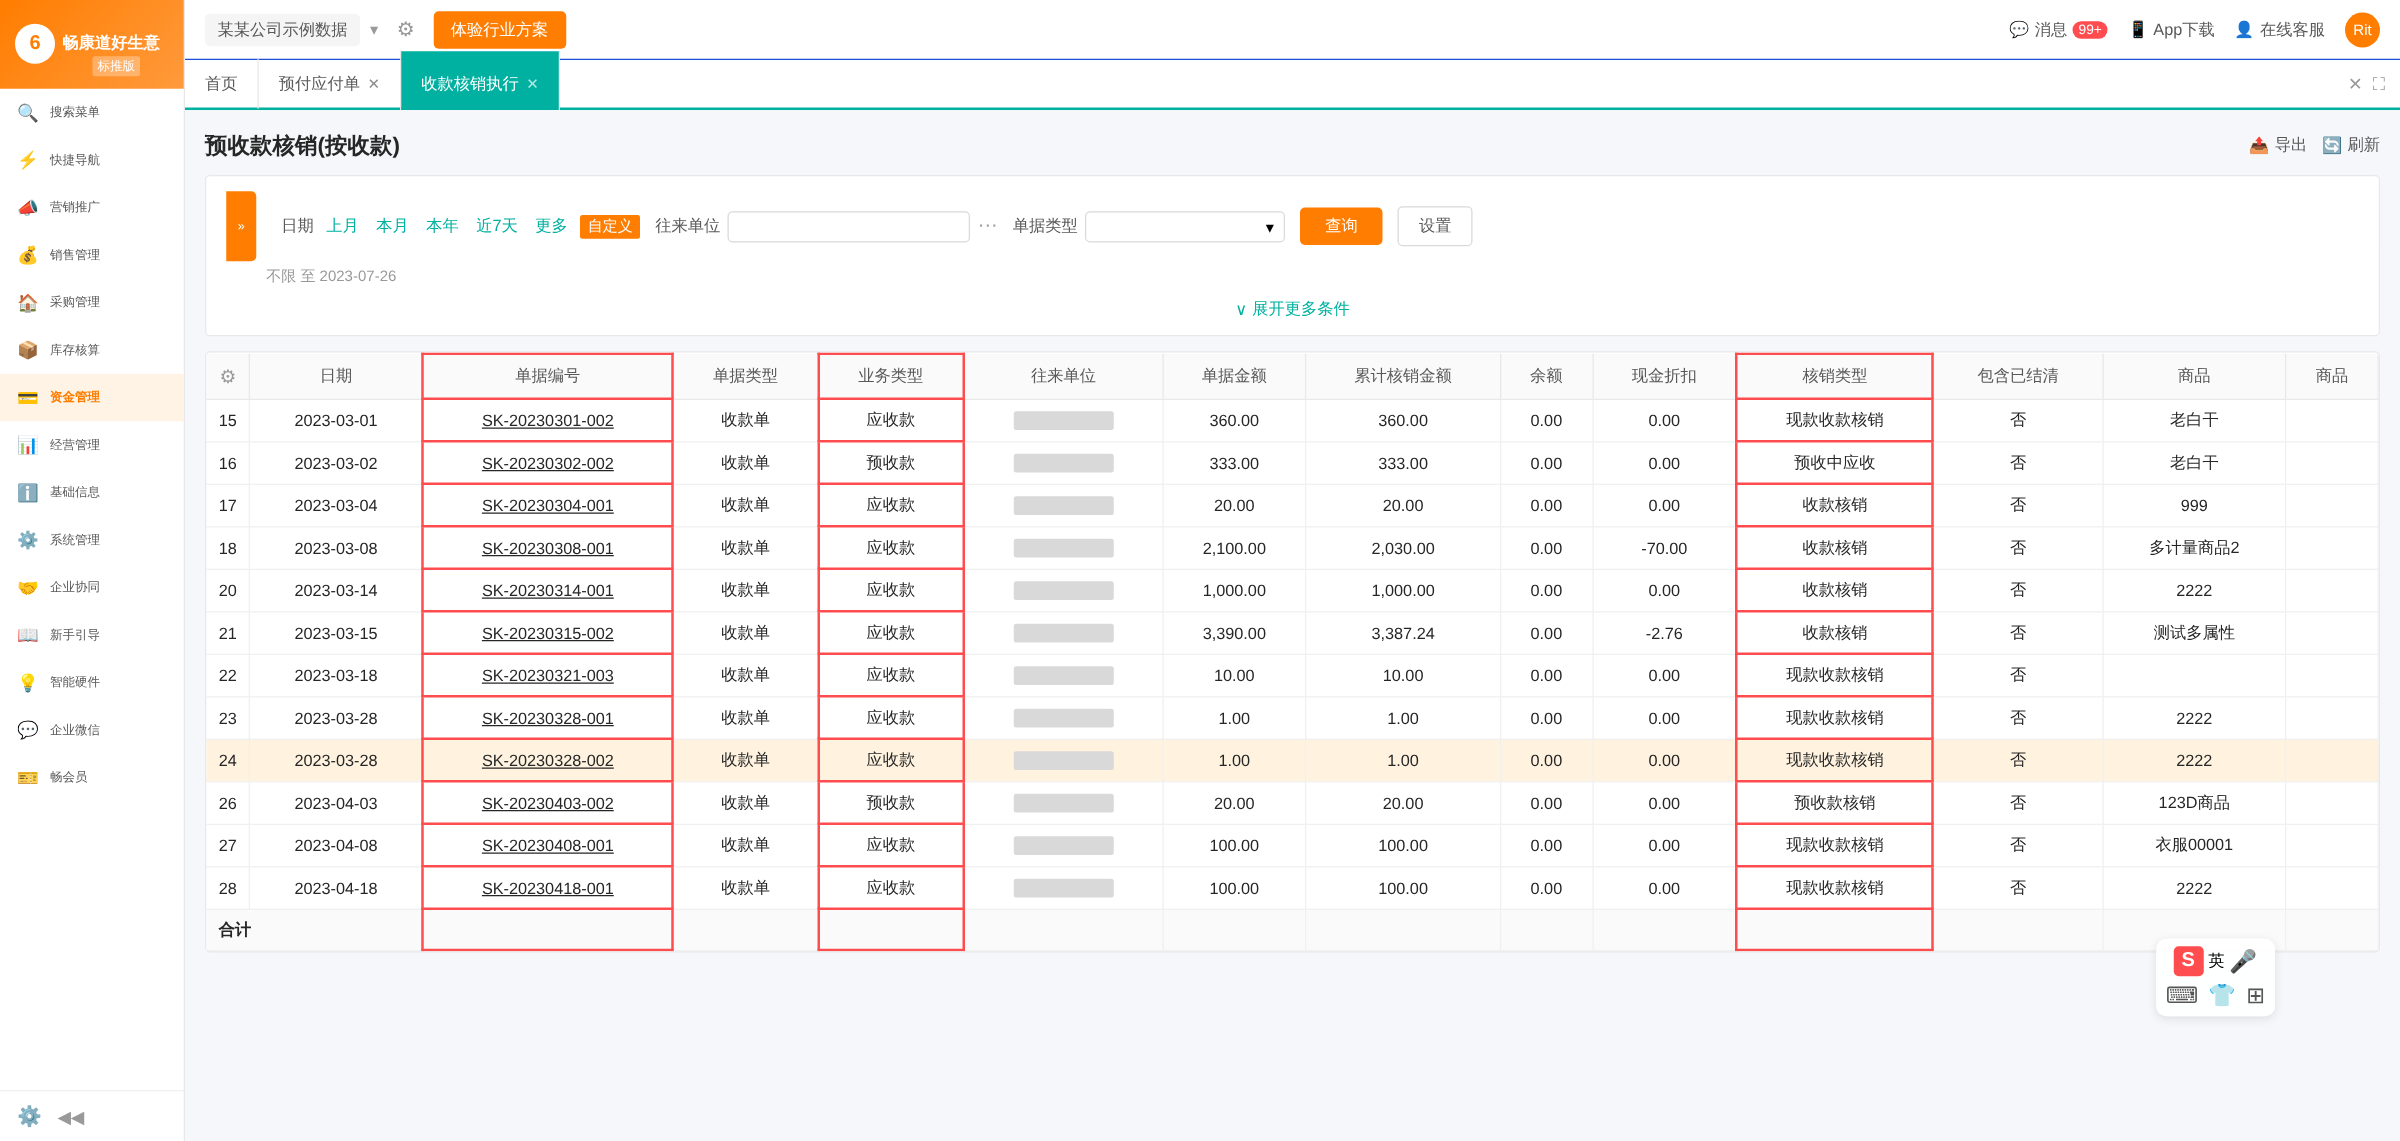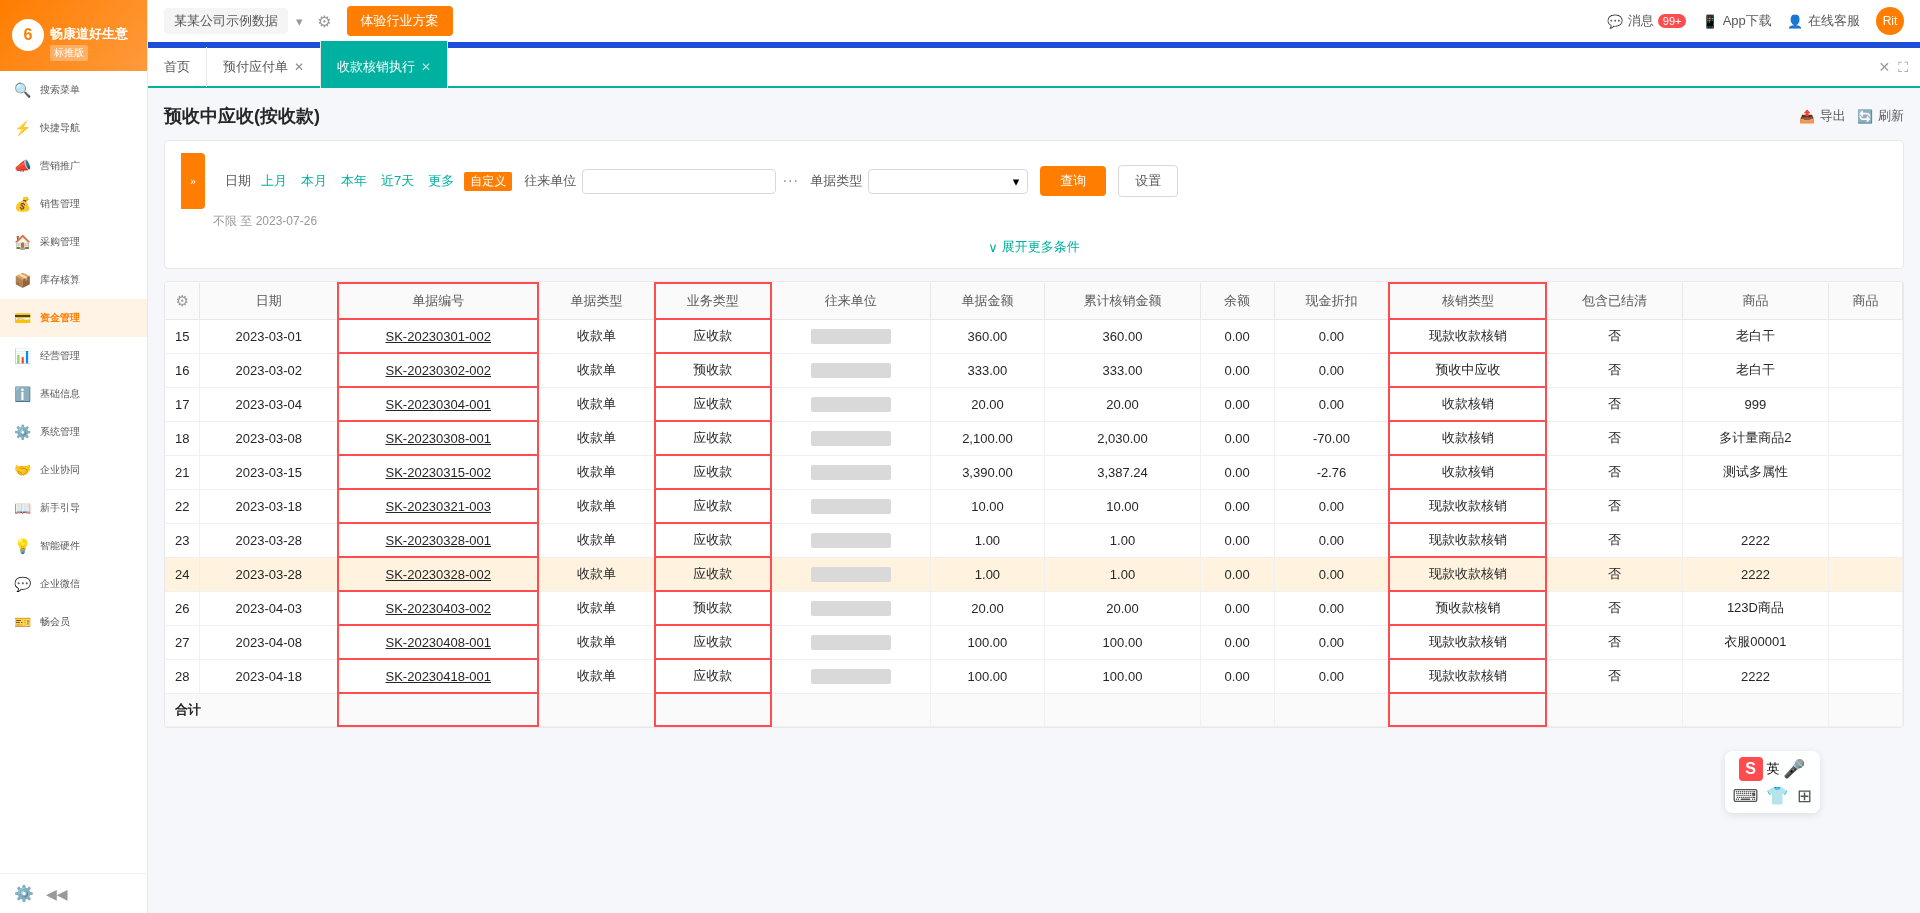--- a/index.html
+++ b/index.html
@@ -23,21 +23,21 @@
       min-height: 60px;
     }
     .logo-icon {
       width: 32px; height: 32px;
       background: #fff;
       border-radius: 50%;
       display: flex; align-items: center; justify-content: center;
       color: #ff7d00; font-weight: bold; font-size: 16px;
     }
     .logo-text { color: #fff; font-size: 13px; font-weight: bold; line-height: 1.3; margin-top: 16px; }
-    .logo-badge { background: rgba(255,255,255,0.3); color: #fff; font-size: 10px; padding: 1px 4px; border-radius: 2px; margin-top: 2px; display: inline-block; }
+    .logo-badge { background: rgba(255,255,255,0.3); color: #fff; font-size: 10px; padding: 1px 4px; border-radius: 2px; margin-top: 2px; display: inline-block; margin-left: 24px; }
     .sidebar-nav { flex: 1; overflow-y: auto; }
     .nav-item {
       display: flex; align-items: center; gap: 8px;
       padding: 10px 14px;
       color: #595959; cursor: pointer;
       transition: background 0.2s;
     }
     .nav-item.active { background: #fff3e6; color: #ff7d00; font-weight: bold; }
     .nav-icon { width: 18px; height: 18px; display: flex; align-items: center; justify-content: center; font-size: 14px; }
     .nav-label { font-size: 10px; }
@@ -53,21 +53,21 @@
     .main {
       flex: 1;
       display: flex;
       flex-direction: column;
       overflow: hidden;
     }
 
     
     .topbar {
       background: #fff;
-      border-bottom: 6px solid #1d4ed8;
+      border-bottom: 1px solid #1d4ed8;
       padding: 0 16px;
       height: 48px;
       display: flex;
       align-items: center;
       gap: 12px;
       flex-shrink: 0;
     }
     .topbar-left { display: flex; align-items: center; gap: 8px; flex: 1; }
     .topbar-brand { background: #f5f5f5; border-radius: 4px; padding: 4px 10px; color: #595959; font-size: 13px; display: flex; align-items: center; gap: 4px; }
     .topbar-gear { width: 28px; height: 28px; display: flex; align-items: center; justify-content: center; cursor: pointer; color: #999; font-size: 16px; }
@@ -351,21 +351,21 @@
     </div>
     <div class="tab-actions">
       <span class="tab-action-btn">✕</span>
       <span class="tab-action-btn">⛶</span>
     </div>
   </div>
 
   <div class="content">
 
     <div class="page-title-bar">
-      <div class="page-title">预收中应收(按收款)</div>
+      <div class="page-title">预收款核销(按收款)</div>
       <div class="title-actions">
         <div class="title-action-btn">
           <span>📤</span>
           <span>导出</span>
         </div>
         <div class="title-action-btn">
           <span>🔄</span>
           <span>刷新</span>
         </div>
       </div>
@@ -497,20 +497,36 @@
     <td class="">2,100.00</td>
     <td class="">2,030.00</td>
     <td>0.00</td>
     <td class="negative">-70.00</td>
     <td class="col-write-off-type">收款核销</td>
     <td>否</td>
     <td>多计量商品2</td>
     <td></td>
   </tr>
               <tr>
+    <td>20</td>
+    <td>2023-03-14</td>
+    <td class="col-doc-no link-cell">SK-20230314-001</td>
+    <td>收款单</td>
+    <td class="col-biz-type">应收款</td>
+    <td><span style="background:#d9d9d9; color:transparent; border-radius:2px; min-width:80px; display:inline-block;">████████</span></td>
+    <td class="">1,000.00</td>
+    <td class="">1,000.00</td>
+    <td>0.00</td>
+    <td class="">0.00</td>
+    <td class="col-write-off-type">收款核销</td>
+    <td>否</td>
+    <td>2222</td>
+    <td></td>
+  </tr>
+              <tr>
     <td>21</td>
     <td>2023-03-15</td>
     <td class="col-doc-no link-cell">SK-20230315-002</td>
     <td>收款单</td>
     <td class="col-biz-type">应收款</td>
     <td><span style="background:#d9d9d9; color:transparent; border-radius:2px; min-width:80px; display:inline-block;">████████</span></td>
     <td class="">3,390.00</td>
     <td class="">3,387.24</td>
     <td>0.00</td>
     <td class="negative">-2.76</td>

